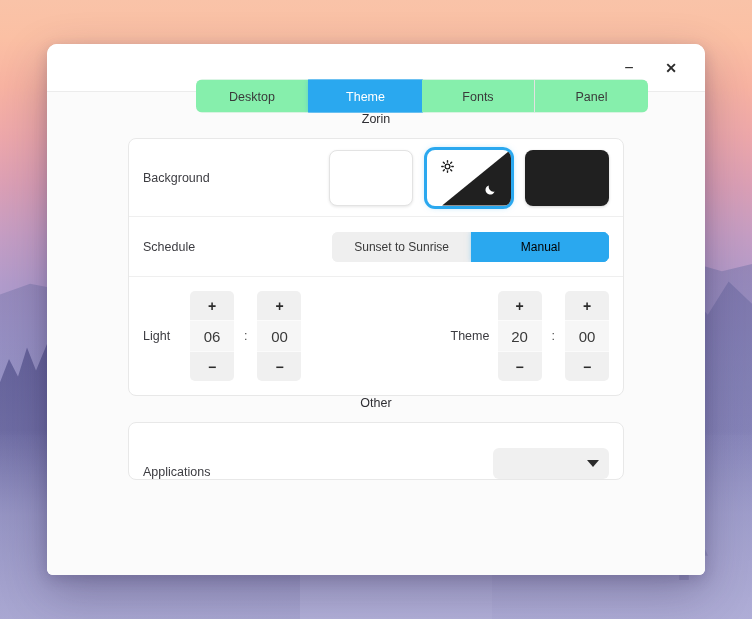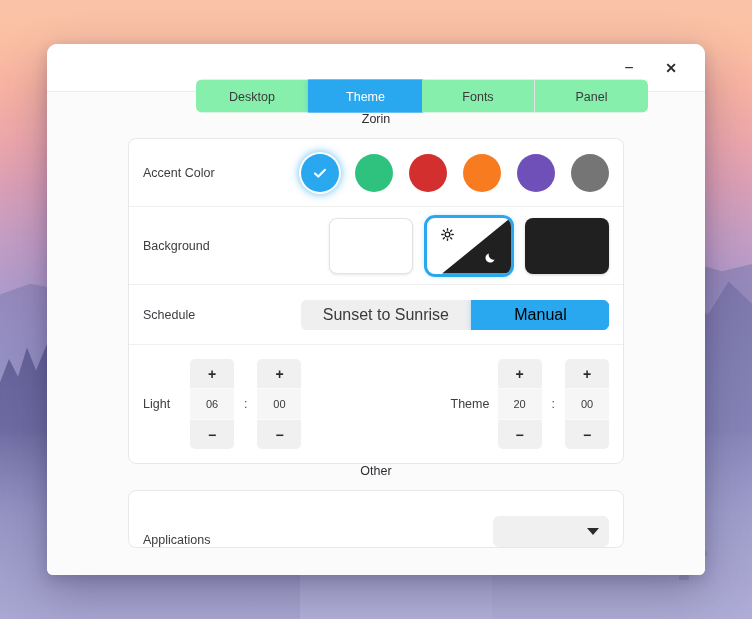--- a/index.html
+++ b/index.html
@@ -296,21 +296,21 @@
     overflow: hidden;
     background: #efefef;
     height: 30px;
   }
   .seg-btn {
     padding: 6px 22px;
     height: 30px;
     display: flex;
     align-items: center;
     justify-content: center;
-    font-size: 16px;
+    font-size: 12px;
     color: #3a3a3a;
     cursor: pointer;
     background: #efefef;
     border-right: 1px solid #e2e2e2;
     user-select: none;
   }
   .seg-btn:last-child { border-right: none; }
   .seg-btn.active {
     background: #2aa8ef;
     color: #000000;
@@ -356,21 +356,21 @@
     user-select: none;
     font-weight: bold;
   }
   .spin-btn.down { border-bottom: none; border-top: 1px solid #fbfbfb; }
   .spin-val {
     height: 30px;
     background: #f6f6f6;
     display: flex;
     align-items: center;
     justify-content: center;
-    font-size: 11px;
+    font-size: 15px;
     color: #3a3a3a;
   }
   .colon {
     font-size: 12.5px;
     color: #4a4a4a;
     padding: 0 1px;
   }
   #times-spacer { flex: 1; }
 
   
@@ -427,35 +427,20 @@
       <button class="win-btn close">✕</button>
     </div>
   </div>
 
   <div id="content">
 
     <div class="section-title">Zorin</div>
 
     <div class="card">
 
-      <div class="row" id="row-accent">
-        <div class="row-label">Accent Color</div>
-        <div class="row-ctl" id="accent-swatches">
-          <div class="swatch selected" style="background:#2aa8ef">
-            <svg class="check" viewBox="0 0 16 16" fill="none">
-              <path d="M3 8.4 L6.3 11.6 L13 4.8" stroke="#ffffff" stroke-width="2.1" stroke-linecap="round" stroke-linejoin="round"></path>
-            </svg>
-          </div>
-          <div class="swatch" style="background:#2ec27e"></div>
-          <div class="swatch" style="background:#d32f2f"></div>
-          <div class="swatch" style="background:#f97b1f"></div>
-          <div class="swatch" style="background:#6f4fb8"></div>
-          <div class="swatch" style="background:#757575"></div>
-        </div>
-      </div>
 
       <div class="row" id="row-background">
         <div class="row-label">Background</div>
         <div class="row-ctl" id="bg-thumbs">
 
           <div class="bg-thumb light"></div>
 
           <div class="bg-thumb auto">
             <div class="dark-half"></div>
             <svg class="sun" viewBox="0 0 24 24">

